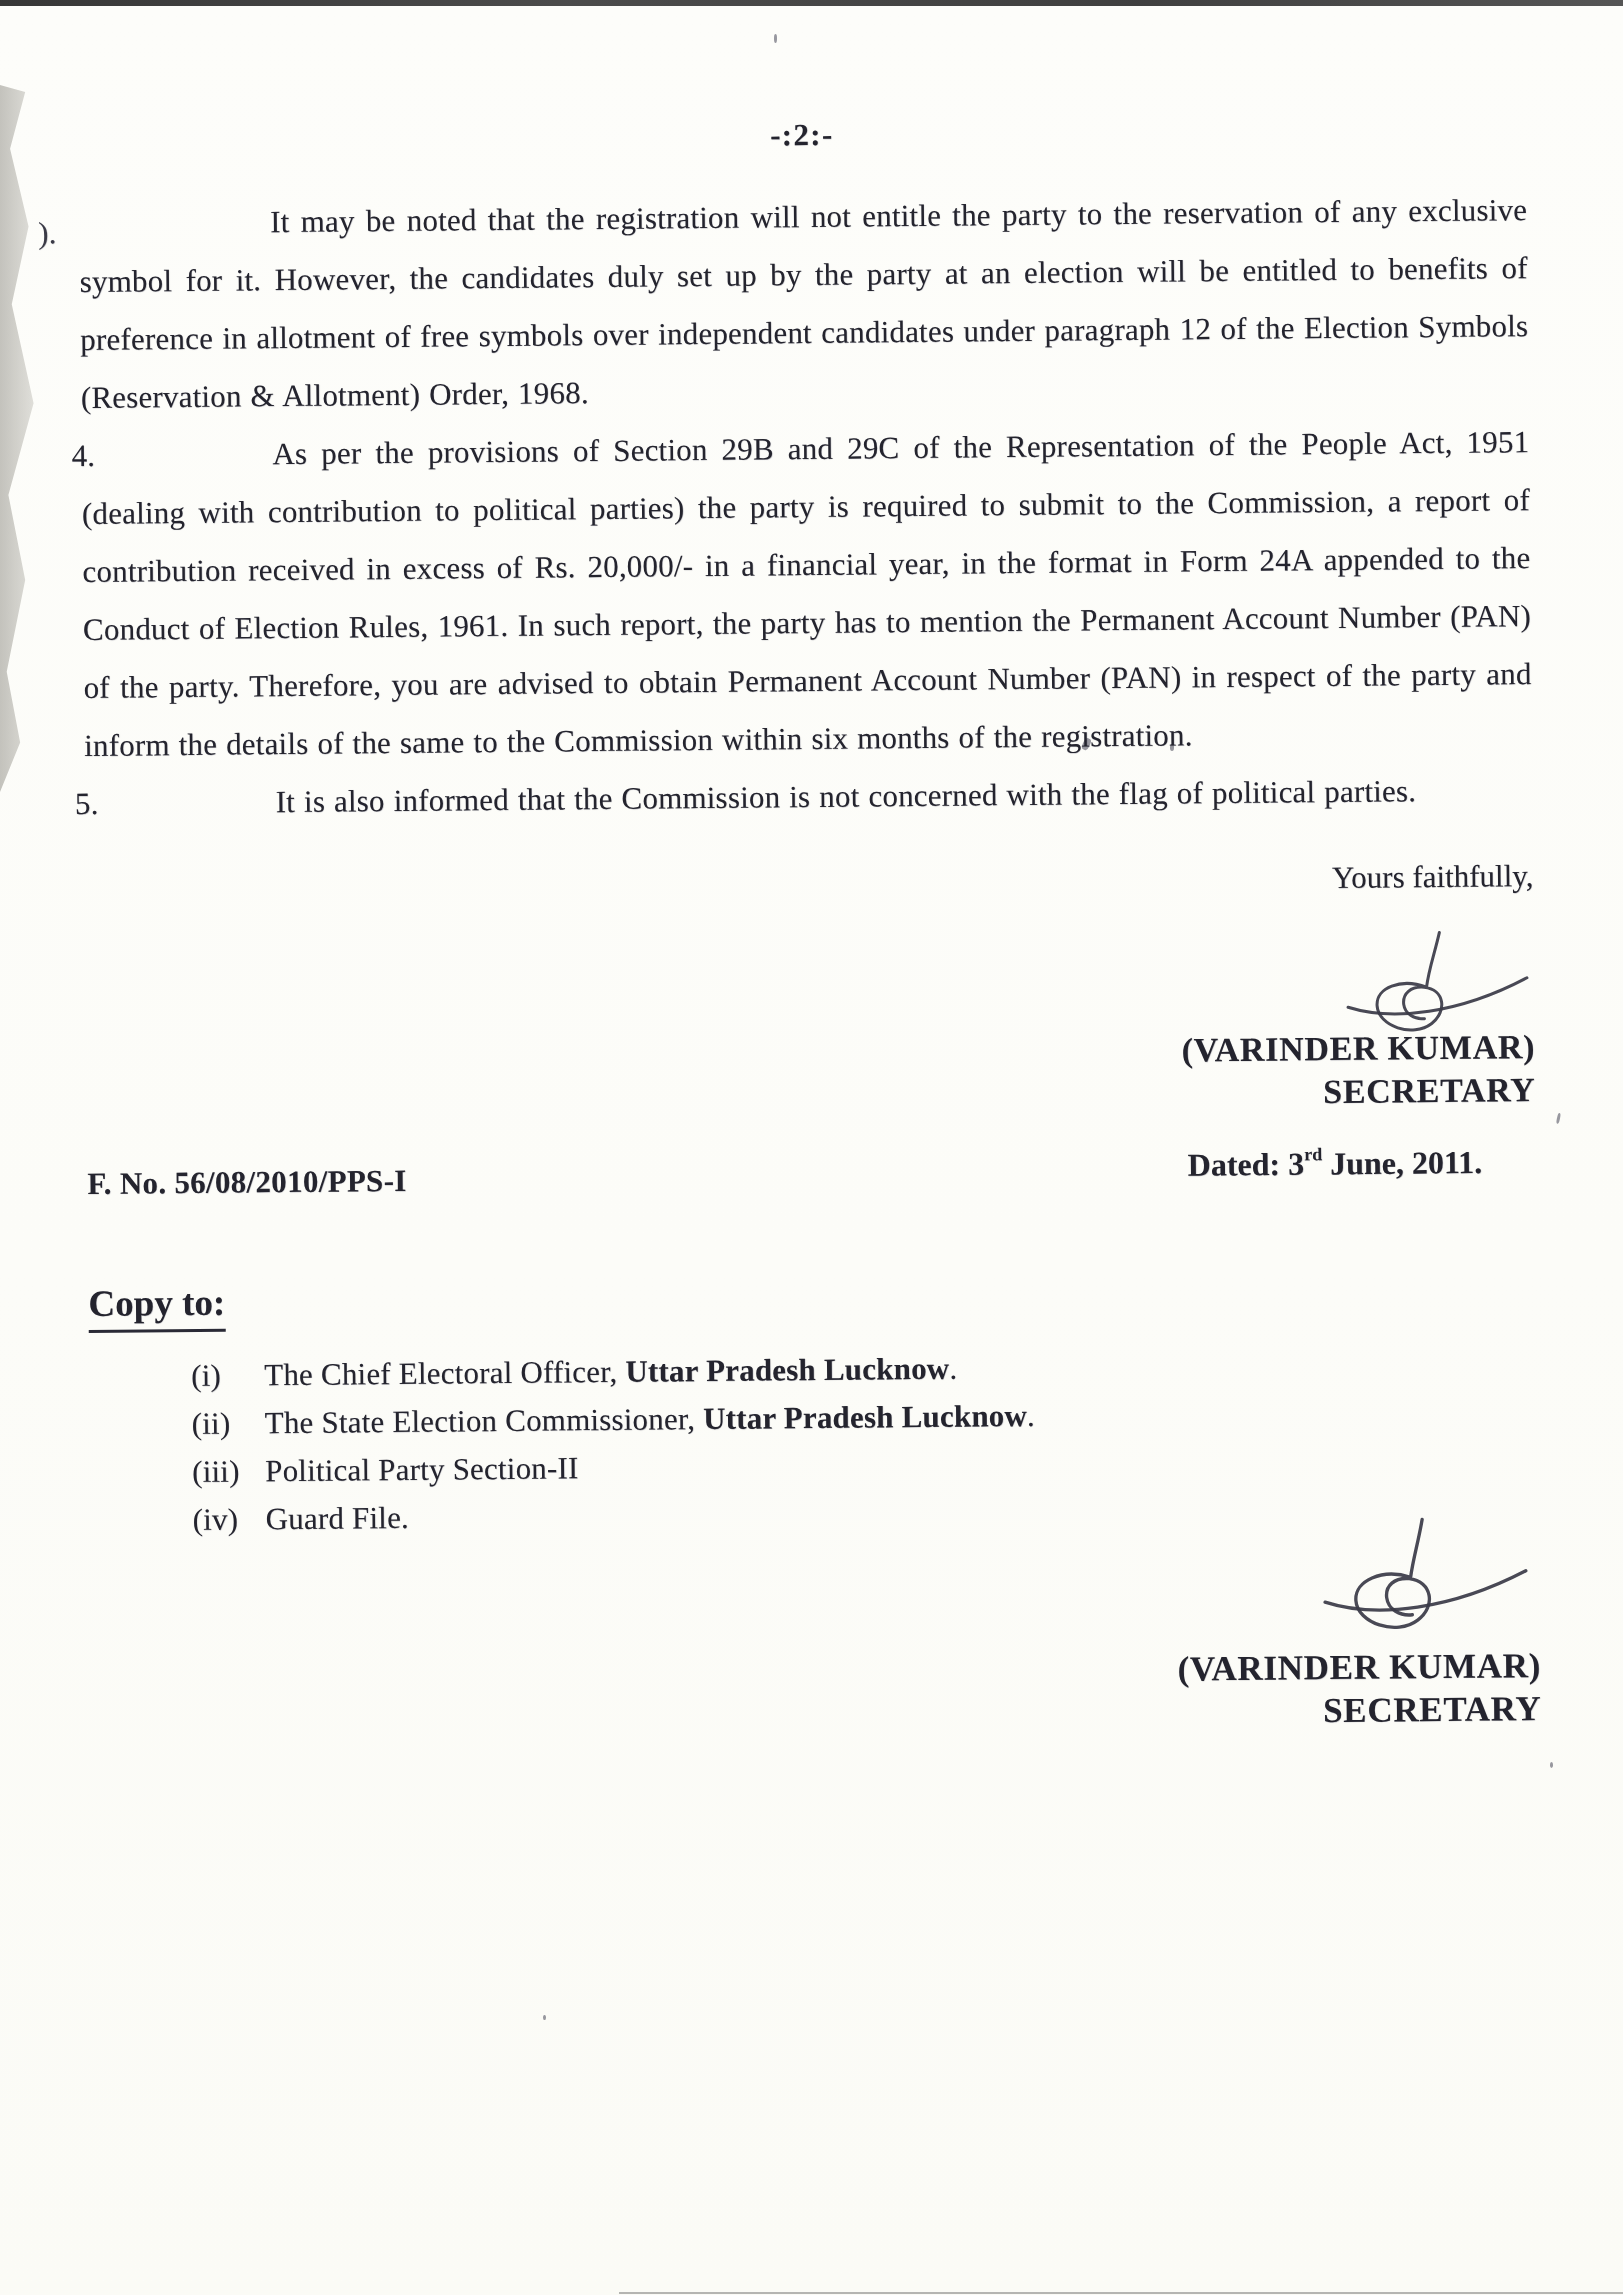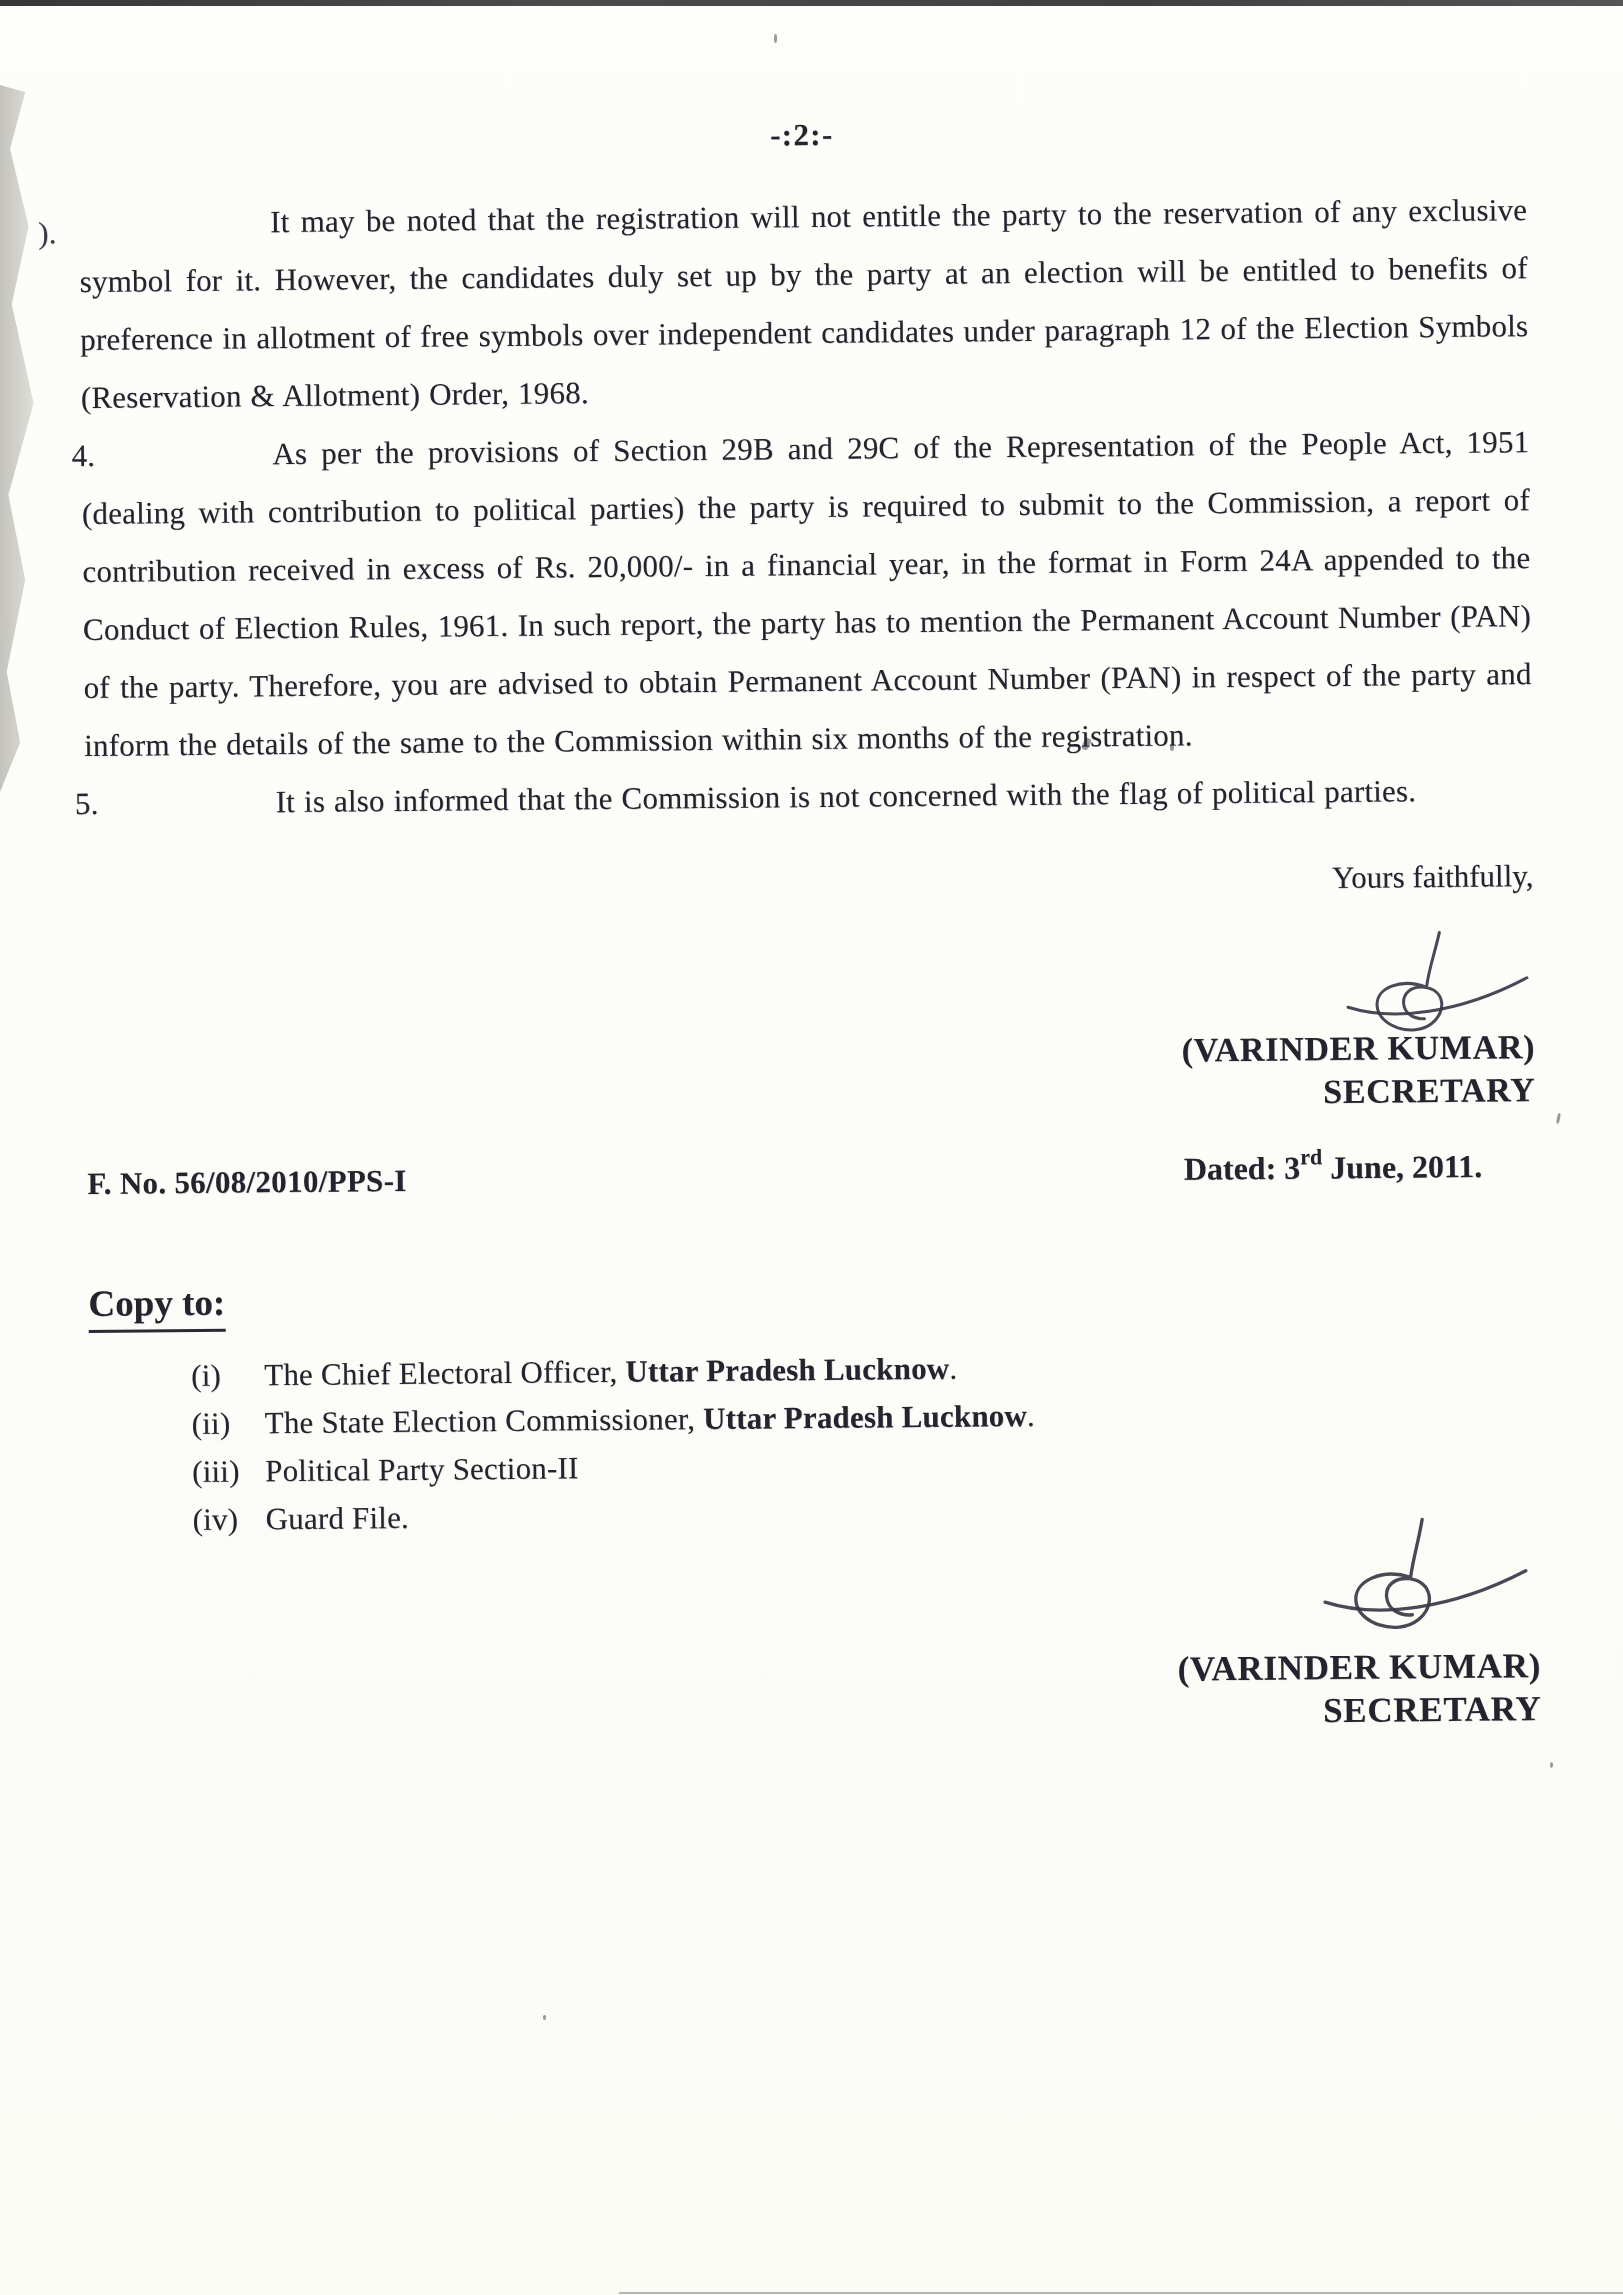--- a/index.html
+++ b/index.html
@@ -65,21 +65,21 @@
   .sign-block-1 { top: 1032px; }
   .sign-block-2 { top: 1651px; font-size: 35px; }
   .file-no {
     position: absolute; left: 87px; top: 1159px;
     font-size: 31px; font-weight: bold; letter-spacing: 0.3px;
   }
   .dated {
     position: absolute; right: 141px; top: 1149px;
     font-size: 32px; font-weight: bold;
   }
-  .dated sup { font-size: 22px; vertical-align: 14.4px; }
+  .dated sup { font-size: 18px; vertical-align: 14.4px; }
   .copy-heading {
     position: absolute; left: 87px; top: 1275px;
     font-size: 37px; font-weight: bold;
     border-bottom: 3.9px solid #2a2a36; padding-bottom: 5.2px;
   }
   .copy-list {
     position: absolute; left: 189px; top: 1346px;
     font-size: 31px; line-height: 48px; letter-spacing: 0.2px;
   }
   .copy-item .marker { display: inline-block; width: 73px; }

